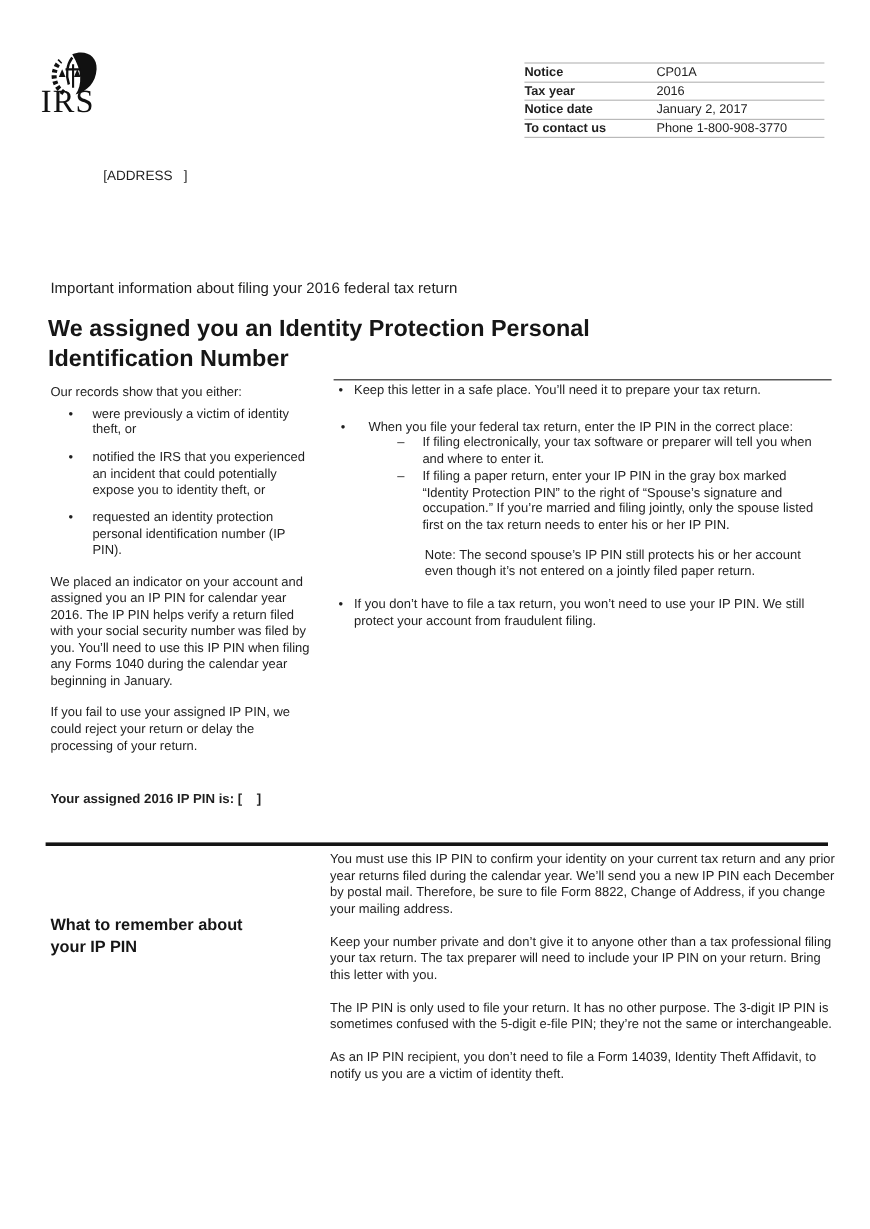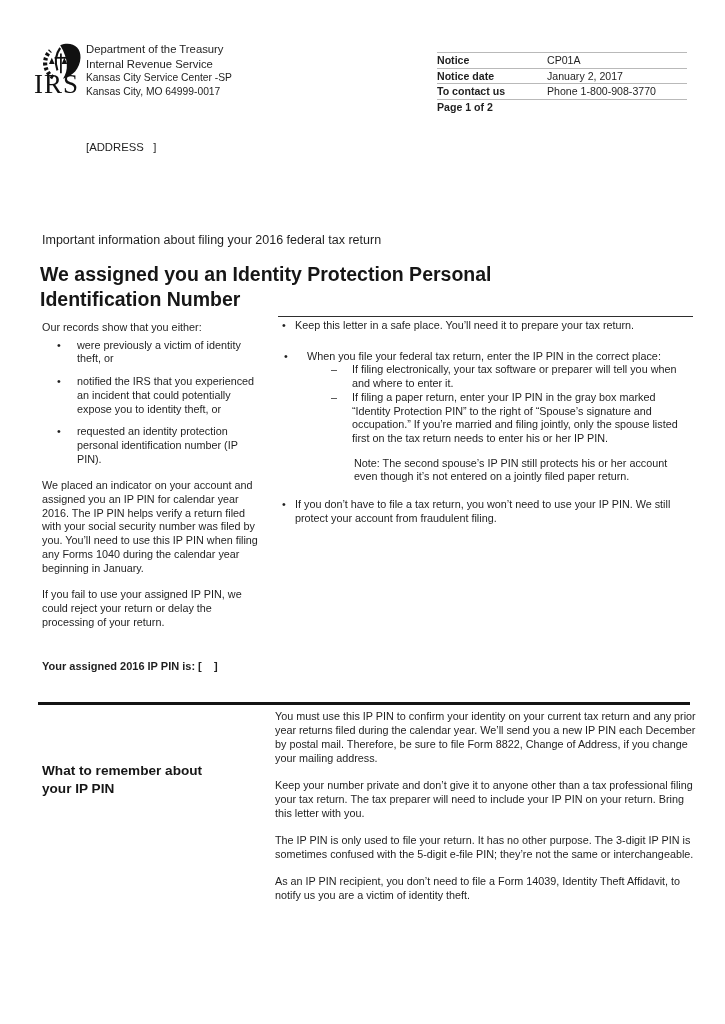--- a/index.html
+++ b/index.html
@@ -72,43 +72,37 @@
       <path d="M26,6 C42,0 56,8 55,24 C54,40 44,50 30,54 C38,42 38,26 26,6 Z" fill="#111"></path>
       <path d="M26,10 C20,18 18,30 22,42" fill="none" stroke="#111" stroke-width="3"></path>
       <line x1="27" y1="18" x2="27" y2="46" stroke="#111" stroke-width="2.5"></line>
       <line x1="18" y1="24" x2="36" y2="24" stroke="#111" stroke-width="2.5"></line>
       <path d="M14,24 l4,9 h-8 z" fill="#111"></path>
       <path d="M32,24 l4,9 h-8 z" fill="#111"></path>
     </svg>
     <div class="logo-word">IRS</div>
   </div>
 
-  <div class="agency">
-    <div class="ag-line-lg">Department of the Treasury</div>
-    <div class="ag-line-lg">Internal Revenue Service</div>
-    <div class="ag-line-sm">Kansas City Service Center -SP</div>
-    <div class="ag-line-sm">Kansas City, MO 64999-0017</div>
-  </div>
 
   <div class="info-table">
     <div class="info-row">
       <span class="info-label">Notice</span>
       <span class="info-value">CP01A</span>
+    </div>
+    <div class="info-row">
+      <span class="info-label">Tax year</span>
+      <span class="info-value">2016</span>
     </div>
     <div class="info-row">
       <span class="info-label">Notice date</span>
       <span class="info-value">January 2, 2017</span>
     </div>
     <div class="info-row">
       <span class="info-label">To contact us</span>
       <span class="info-value">Phone 1-800-908-3770</span>
-    </div>
-    <div class="info-row last">
-      <span class="info-label">Page 1 of 2</span>
-      <span class="info-value"></span>
     </div>
   </div>
 
   <div class="address">[ADDRESS   ]</div>
 
   <div class="kicker">Important information about filing your 2016 federal tax return</div>
   <h1 class="main-heading">We assigned you an Identity Protection Personal Identification Number</h1>
 
   <div class="left-col">
     <p class="intro">Our records show that you either:</p>

